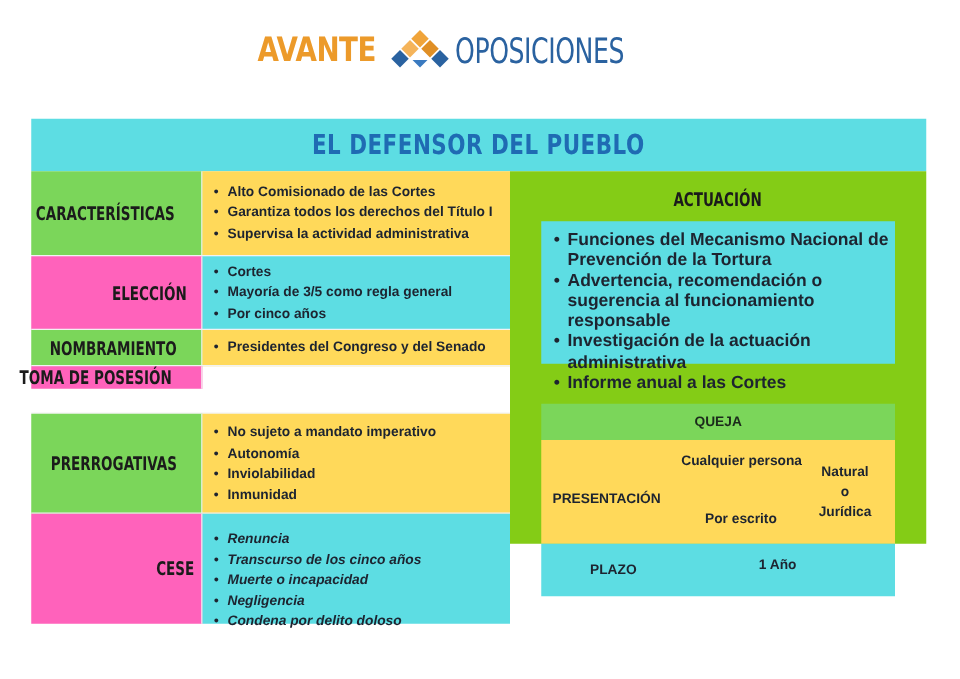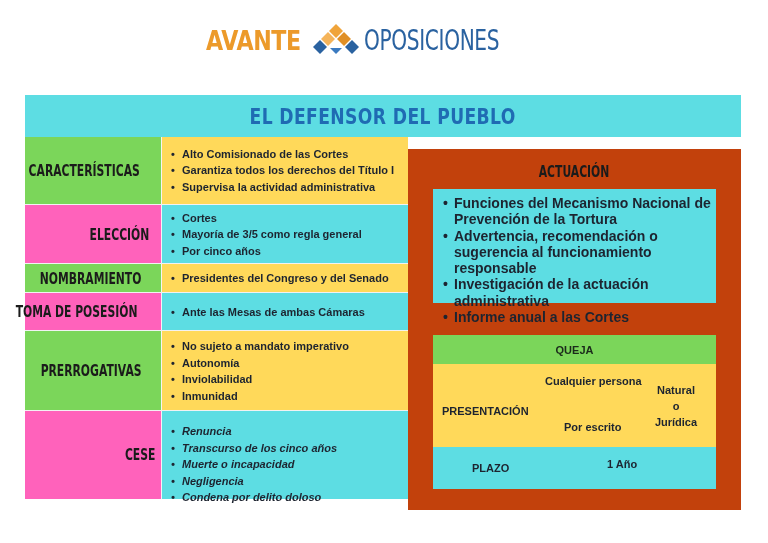--- a/index.html
+++ b/index.html
@@ -19,21 +19,21 @@
   .cnt { width:246px; display:flex; align-items:center; box-sizing:border-box; padding-left:9px; }
   .cnt ul { margin:0; padding:0; list-style:none; }
   .cnt li { font-weight:bold; font-size:11px; color:#1d2430; line-height:16.5px; white-space:nowrap; }
   .cnt li::before { content:"•"; display:inline-block; width:11px; }
   .green { background:#7bd65a; }
   .pink { background:#ff62bb; }
   .yellow { background:#ffd95a; }
   .cyan { background:#5ddde3; }
   .sep { border-top:1px solid #f2f2f2; }
 
-  .right { position:absolute; left:383px; top:54px; width:333px; height:361px; background:#c2410c; }
+  .right { position:absolute; left:383px; top:42px; width:333px; height:298px; background:#84cc16; }
   .act-title { position:absolute; left:0; top:14px; width:333px; text-align:center; }
   .act-title span { font-family:"DejaVu Sans", sans-serif; font-weight:bold; font-size:15px; color:#1b1b1b; transform:scaleX(0.72); display:inline-block; }
   .act-box { position:absolute; left:25px; top:40px; width:283px; height:114px; background:#5ddde3; box-sizing:border-box; padding:6px 0 0 10px; }
   .act-box ul { margin:0; padding:0; list-style:none; }
   .act-box li { font-weight:bold; font-size:14px; color:#1d2430; line-height:16.3px; padding-left:11px; text-indent:-11px; }
   .act-box li::before { content:"•"; display:inline-block; width:11px; text-indent:0; }
 
   .queja { position:absolute; left:25px; top:186px; width:283px; height:154px; }
   .q-head { position:absolute; left:0; top:0; width:283px; height:29px; background:#7bd65a; display:flex; align-items:center; justify-content:center; font-weight:bold; font-size:11px; color:#1b2a1b; }
   .q-pres { position:absolute; left:0; top:29px; width:283px; height:83px; background:#ffd95a; }
@@ -92,29 +92,24 @@
     <div class="lbl green">
         <span>NOMBRAMIENTO</span>
       </div>
     <div class="cnt yellow">
       <ul>
         <li>Presidentes del Congreso y del Senado</li>
       </ul>
     </div>
   </div>
 
-  <div class="row sep" style="top:197px;height:38px;">
+  <div class="row sep" style="top:197px;height:38px;flex-direction:column;">
     <div class="lbl pink">
         <span>TOMA DE POSESIÓN</span>
       </div>
-    <div class="cnt cyan">
-      <ul>
-        <li>Ante las Mesas de ambas Cámaras</li>
-      </ul>
-    </div>
   </div>
 
   <div class="row sep" style="top:235px;height:80px;">
     <div class="lbl green">
         <span>PRERROGATIVAS</span>
       </div>
     <div class="cnt yellow">
       <ul>
         <li>No sujeto a mandato imperativo</li>
         <li>Autonomía</li>

